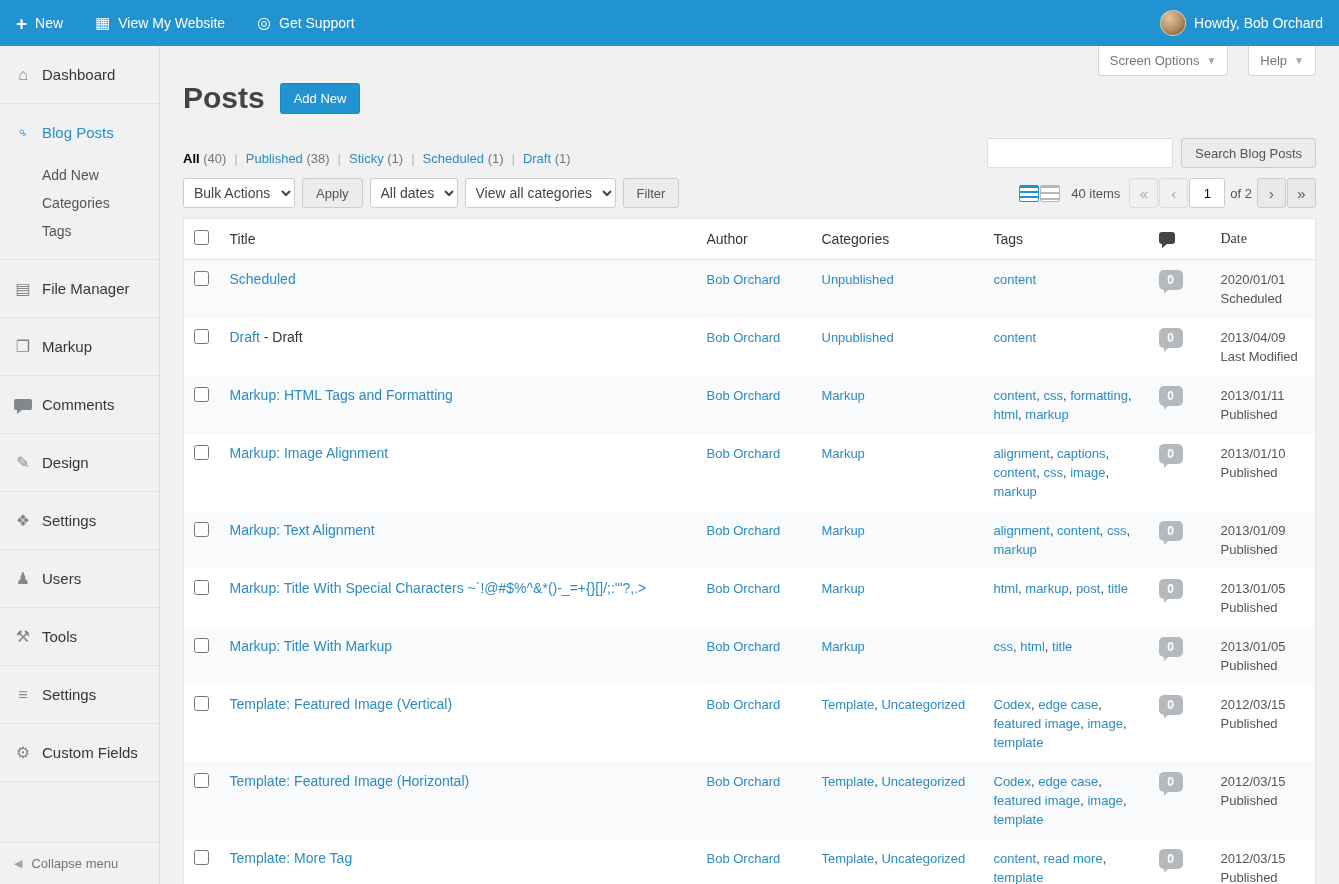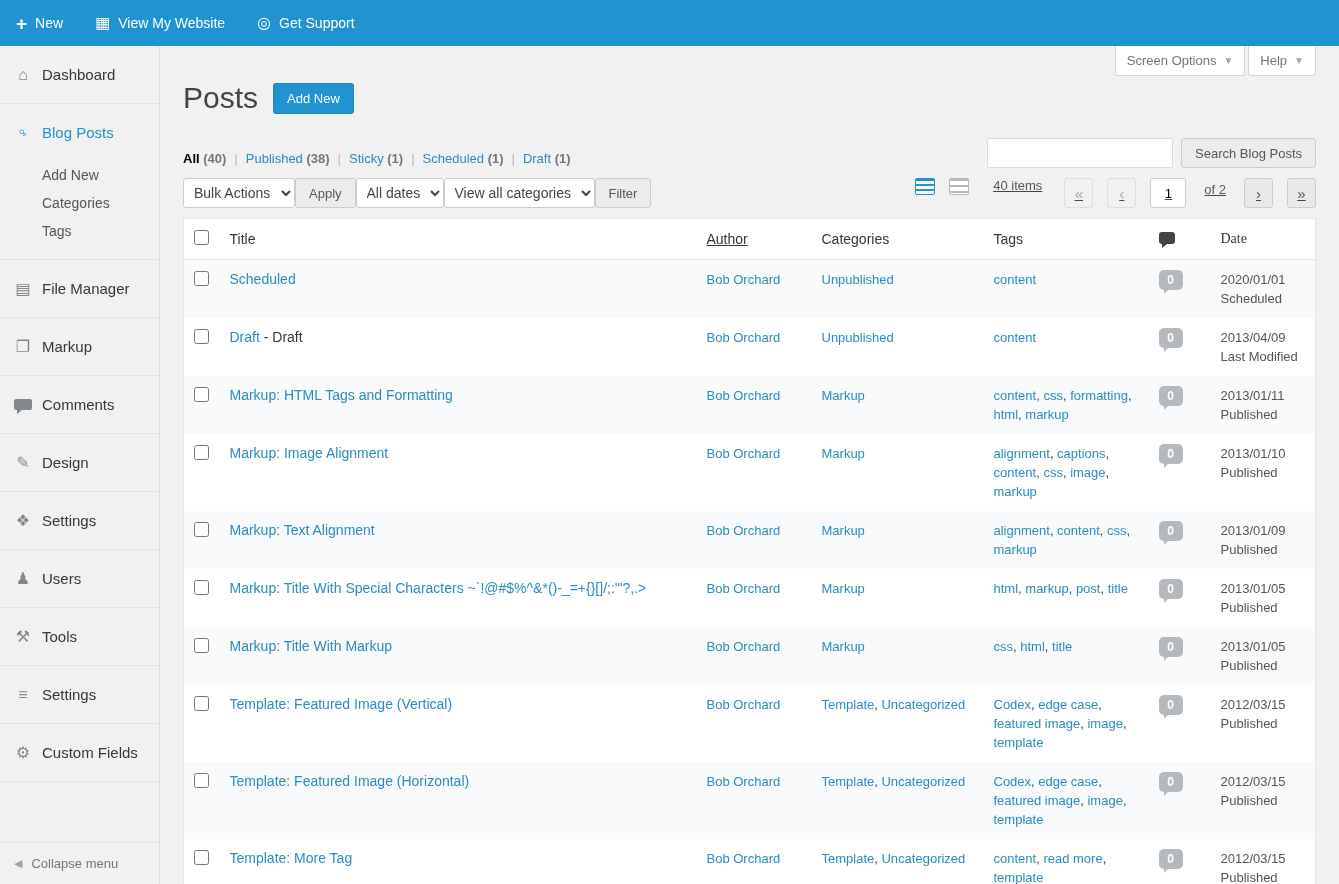--- a/index.html
+++ b/index.html
@@ -34,66 +34,66 @@
   .rot { transform:rotate(-45deg); display:inline-block; }
   .submenu { padding:0 0 14px 42px; }
   .submenu-item { padding:6px 0; font-size:14px; color:#555; cursor:pointer; }
   .collapse { margin-top:auto; border-top:1px solid #e3e3e3; padding:13px 14px; color:#72777c; display:flex; align-items:center; gap:9px; font-size:13px; cursor:pointer; }
   .collapse .mi-icon { font-size:11px; color:#9ea3a8; }
   .bubble { display:inline-block; width:15px; height:11px; background:#82878c; border-radius:2px; position:relative; }
   .bubble::after { content:""; position:absolute; left:3px; bottom:-4px; border-top:4px solid #82878c; border-right:5px solid transparent; }
 
   
   .content { flex:1; position:relative; padding:0 23px; overflow:hidden; }
-  .screen-meta { position:absolute; top:0; right:23px; display:flex; gap:3px; }
+  .screen-meta { position:absolute; top:0; right:23px; display:flex; gap:20px; }
   .meta-btn { background:#fff; border:1px solid #d5d5d5; border-top:none; border-radius:0 0 3px 3px;
               padding:7px 11px; color:#72777c; font-size:13px; display:flex; gap:7px; align-items:center;
               font-family:inherit; cursor:pointer; }
   .caret { font-size:10px; color:#a0a5aa; }
 
   .page-head { display:flex; align-items:center; margin:34px 0 4px; }
-  h1 { font-size:30px; font-weight:400; color:#444; margin:0; line-height:1.2; }
+  h1 { font-size:30px; font-weight:700; color:#444; margin:0; line-height:1.2; }
   .add-new { margin-left:15px; background:var(--accent); color:#fff; border:1px solid rgba(0,0,0,.08);
              border-radius:3px; padding:7px 13px; font-size:13px; font-family:inherit; cursor:pointer; }
 
   .list-top { display:flex; justify-content:space-between; align-items:flex-end; margin:22px 0 10px; }
   .subsubsub { list-style:none; margin:0 0 2px 0; padding:0; display:flex; font-size:13px; }
   .subsubsub li { display:flex; align-items:center; }
   .subsubsub li + li::before { content:"|"; margin:0 8px; color:#b4b9be; }
   .subsubsub a { white-space:pre; }
   .subsubsub a.current { color:#000; font-weight:700; }
-  .subsubsub .count { color:#72777c; font-weight:700; }
+  .subsubsub .count { color:#72777c; font-weight:400; }
   .search-box { display:flex; gap:8px; align-items:center; }
   .search-input { width:186px; height:30px; border:1px solid #ddd; border-radius:2px; padding:0 8px; font-family:inherit; font-size:13px; background:#fff; }
 
   .btn { background:#ececec; border:1px solid #ccc; border-radius:3px; height:30px; padding:0 13px;
          color:#555; font-size:13px; font-family:inherit; cursor:pointer; }
   .sel { height:30px; border:1px solid #ccc; border-radius:3px; background:#fff; color:#444;
          font-size:14px; font-family:inherit; padding:0 6px; cursor:pointer; }
 
   .tablenav { display:flex; justify-content:space-between; align-items:center; margin:4px 0 10px; }
-  .tn-left { display:flex; align-items:center; }
-  .tn-right { display:flex; gap:14px; align-items:flex-start;text-decoration:underline; }
+  .tn-left { display:flex; gap:7px; align-items:center; }
+  .tn-right { display:flex; gap:1px; align-items:center; }
   .vi { width:20px; height:17px; border-radius:2px; display:inline-block; cursor:pointer; }
   .view-list { border:1px solid var(--accent); background:repeating-linear-gradient(to bottom, var(--accent) 0 2px, #fff 2px 5px); }
   .view-excerpt { border:1px solid #b4b9be; background:repeating-linear-gradient(to bottom, #b4b9be 0 2px, #fff 2px 6px); }
   .items-count { color:#555; margin:0 8px 0 10px; }
   .pg-btn { display:inline-flex; align-items:center; justify-content:center; width:29px; height:30px;
             border:1px solid #ccc; background:#e9e9e9; border-radius:3px; color:#555; font-size:15px; cursor:pointer; }
   .pg-btn.disabled { color:#a0a5aa; background:#f1f1f1; border-color:#ddd; }
   .page-input { width:36px; height:30px; text-align:center; border:1px solid #ccc; border-radius:3px; font-family:inherit; font-size:13px; }
   .of-label { color:#555; margin:4px 4px; }
 
   
   table { width:100%; border-collapse:collapse; background:#fff; border:1px solid #e5e5e5; table-layout:fixed; }
   thead th { text-align:left; padding:11px 10px; font-weight:400; font-size:14px; color:#32373c;
              border-bottom:1px solid #e1e1e1; background:#fff; }
   th.check-col { width:36px; text-align:center; padding:11px 4px; }
   th.title-col { width:auto; }
-  th.author-col { width:115px;text-decoration:underline; }
+  th.author-col { width:115px; }
   th.cat-col { width:172px; }
   th.tags-col { width:165px; }
   th.cc-col { width:62px; }
   th.date-col { width:105px;font-family:Liberation Serif, serif; }
   tbody td, tbody th { padding:10px 10px; vertical-align:top; font-size:13px; line-height:19px; }
   tbody th.check-col { padding-top:11px; }
   tbody tr.alt { background:#f8fafc; }
   .row-title { font-size:14px; }
   .post-state { color:#32373c; font-size:14px; }
   .hdr-bubble { display:inline-block; width:16px; height:12px; background:#444; border-radius:3px; position:relative; }
@@ -116,20 +116,24 @@
     </a>
     <a href="#" class="ab-item">
       <span class="ab-ic">▦</span>
       <span>View My Website</span>
     </a>
     <a href="#" class="ab-item">
       <span class="ab-ic">◎</span>
       <span>Get Support</span>
     </a>
   </div>
+  <a href="#" class="ab-item">
+    <span class="avatar"></span>
+    <span>Howdy, Bob Orchard</span>
+  </a>
 </div>
 
 <div class="frame">
 
   <div class="sidebar">
     <div id="sidebar-nav">
         <div class="menu-group">
           <div class="menu-item">
             <span class="mi-icon">⌂</span>
             <span>Dashboard</span>

